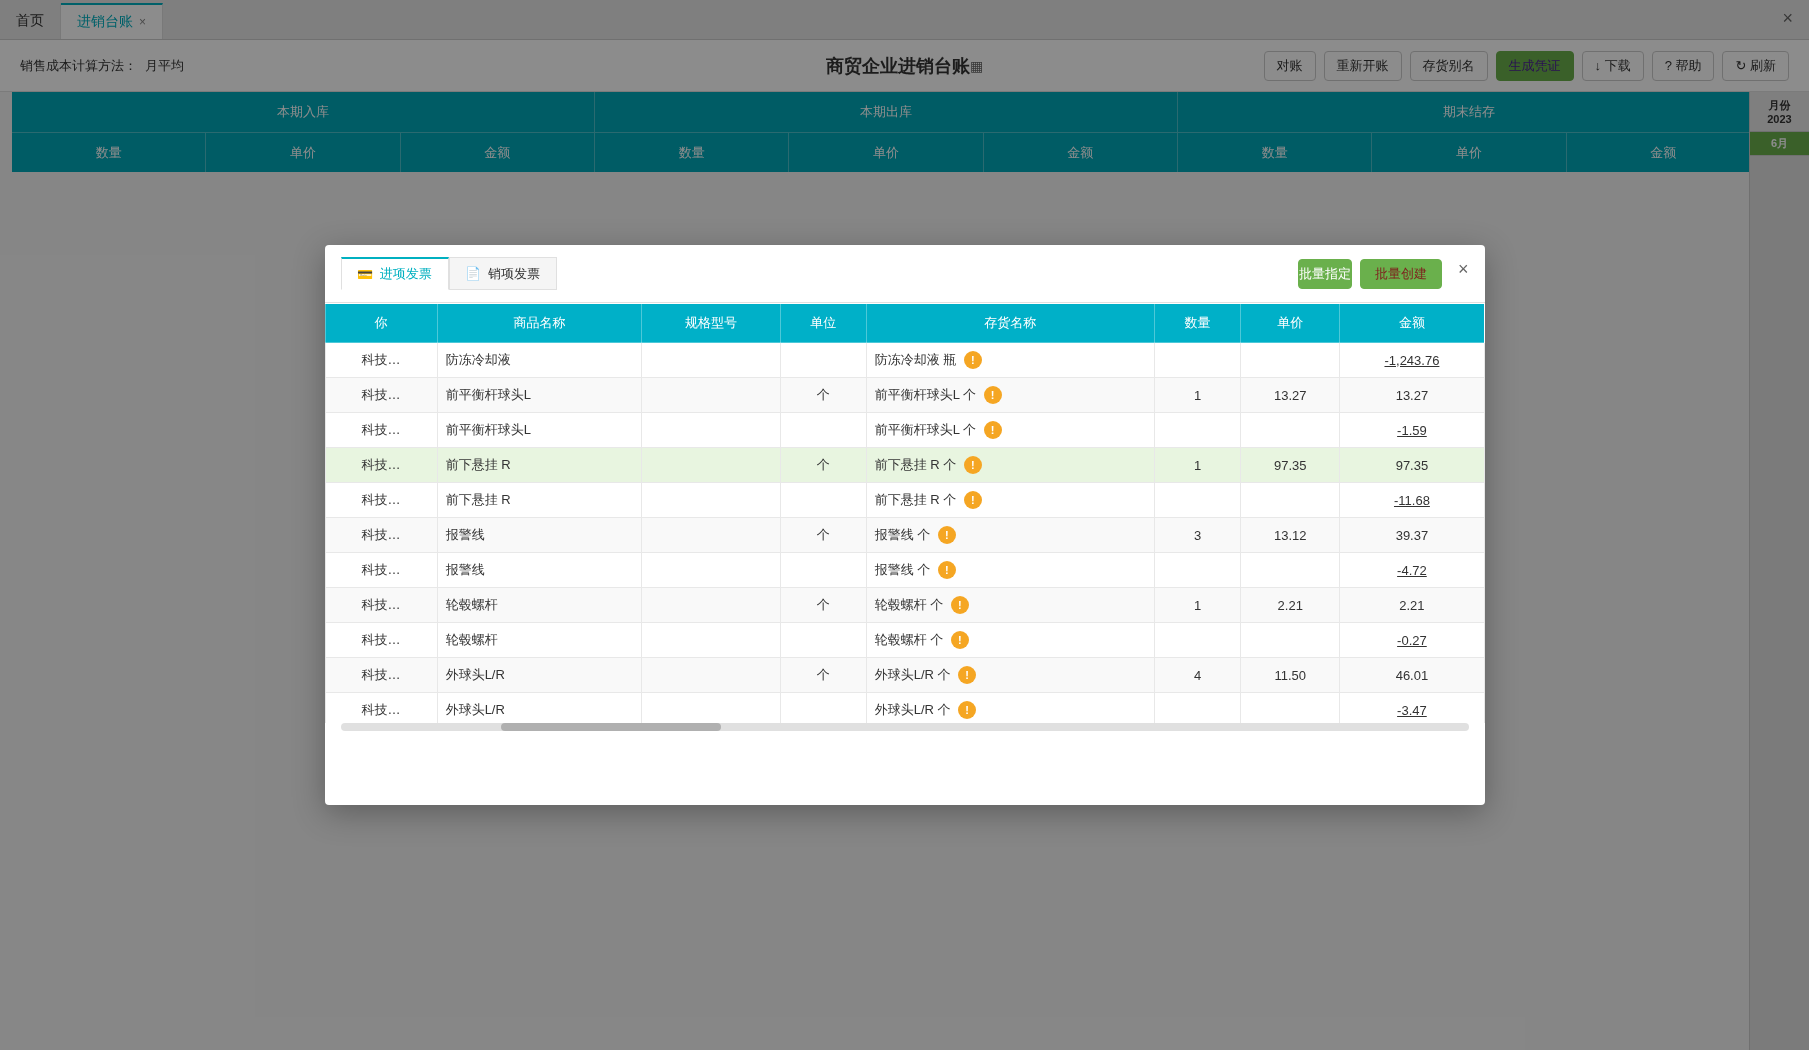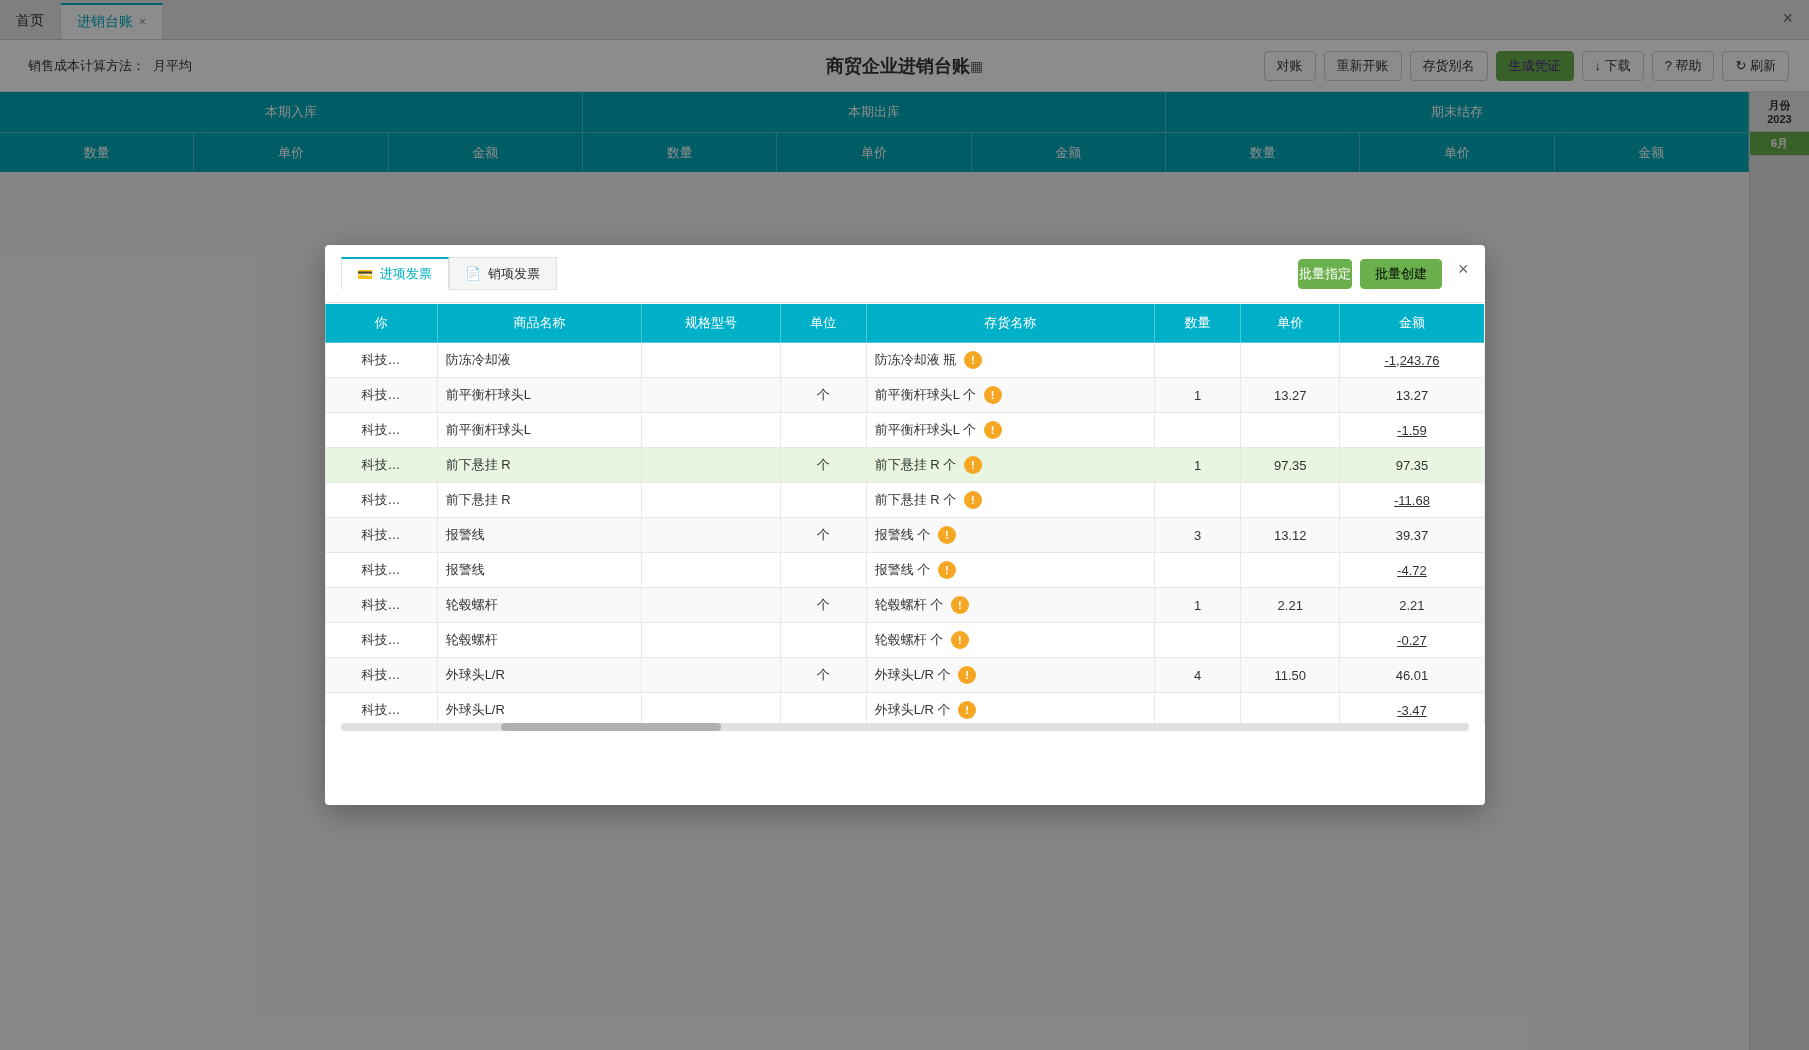--- a/index.html
+++ b/index.html
@@ -36,35 +36,35 @@
 
     
     .main-area {
       position: absolute; top: 40px; left: 0; width: 100%; height: calc(100% - 40px);
       background: #f5f5f5;
     }
 
     
     .header-bar {
       position: absolute; top: 0; left: 0; width: 100%; height: 52px;
-      background: #fff; display: flex; align-items: center; padding: 0 28px;
+      background: #fff; display: flex; align-items: center; padding: 0 20px;
       border-bottom: 1px solid #e0e0e0; z-index: 1;
     }
     .header-left { display: flex; align-items: center; gap: 8px; font-size: 13px; color: #333; }
     .header-title { font-size: 18px; font-weight: bold; color: #333; margin: 0 auto; }
     .header-title-wrap { position: absolute; left: 50%; transform: translateX(-50%); display: flex; align-items: center; gap: 0; }
     .header-icon { font-size: 14px; color: #666; }
     .header-buttons { position: absolute; right: 20px; display: flex; gap: 8px; align-items: flex-end; }
     .btn { height: 30px; padding: 0 12px; border-radius: 4px; border: 1px solid #ccc; background: #fff; cursor: pointer; font-size: 13px; color: #333; display: flex; align-items: center; gap: 4px; }
     .btn-primary { background: #6ab04c; color: #4c1d95; border-color: #6ab04c; }
     .btn-outline { background: #fff; color: #333; border-color: #ccc; }
 
     
     .table-header-area {
-      position: absolute; top: 52px; left: 0; width: calc(100% - 60px); height: 80px; background: #00a8b8;
+      position: absolute; top: 52px; left: 12px; width: calc(100% - 60px); height: 80px; background: #00a8b8;
     }
     .th-row1 { display: flex; height: 40px; }
     .th-row2 { display: flex; height: 40px; border-top: 1px solid rgba(255,255,255,0.3); }
     .th-group { display: flex; align-items: center; justify-content: center; color: #fff; font-size: 13px; border-right: 1px solid rgba(255,255,255,0.3); flex: 1; }
     .th-cell { display: flex; align-items: center; justify-content: center; color: #fff; font-size: 13px; border-right: 1px solid rgba(255,255,255,0.3); flex: 1; }
 
     
     .side-panel {
       position: absolute; top: 52px; right: 0; width: 60px; height: calc(100% - 52px);
       background: #e0e0e0; border-left: 1px solid #ccc;
@@ -93,21 +93,21 @@
       padding: 6px 16px; cursor: pointer; font-size: 13px; color: #333;
       border: 1px solid #e0e0e0; display: flex; align-items: center; gap: 6px;
       background: #f5f5f5;
     }
     .modal-tab.active {
       background: #fff; border-bottom-color: #fff; color: #00b0c0;
       border-top: 2px solid #00b0c0;
     }
     .modal-header-right { display: flex; gap: 8px; }
     .btn-assign { background: #6ab04c; color: #fff; border: 1px solid #6ab04c; padding: 5px 0; border-radius: 4px; cursor: pointer; font-size: 13px; }
-    .btn-create { background: #6ab04c; color: #000000; border: 1px solid #6ab04c; padding: 5px 14px; border-radius: 4px; cursor: pointer; font-size: 13px; }
+    .btn-create { background: #6ab04c; color: #7f1d1d; border: 1px solid #6ab04c; padding: 5px 14px; border-radius: 4px; cursor: pointer; font-size: 13px; }
     .modal-close {
       font-size: 18px; cursor: pointer; color: #666; margin-left: 8px;
     }
 
     
     .modal-body { flex: 1; overflow: hidden; }
     .modal-table { width: 100%; border-collapse: collapse; }
     .modal-table thead tr { background: #00b0c8; }
     .modal-table thead th {
       padding: 10px 8px; color: #fff; font-size: 13px; text-align: center;

